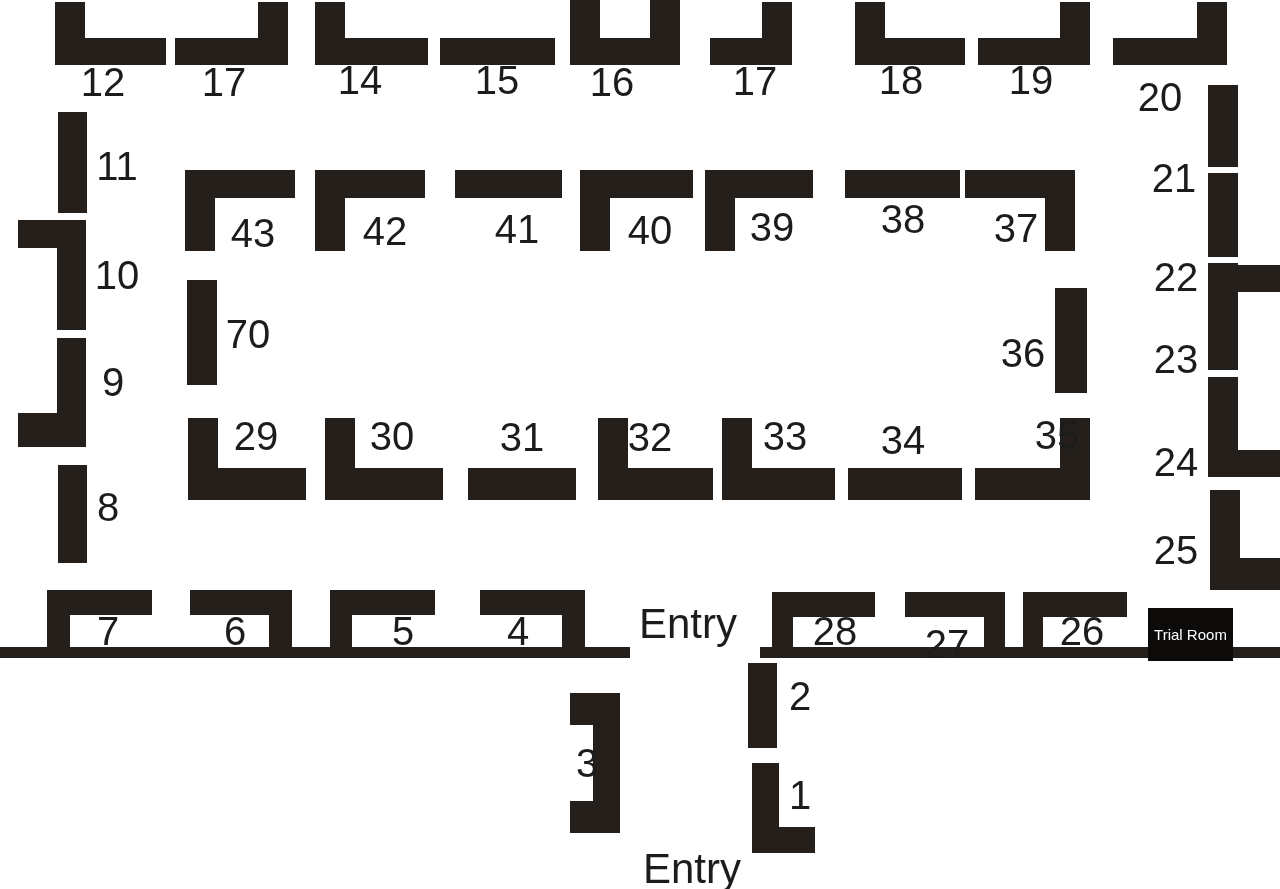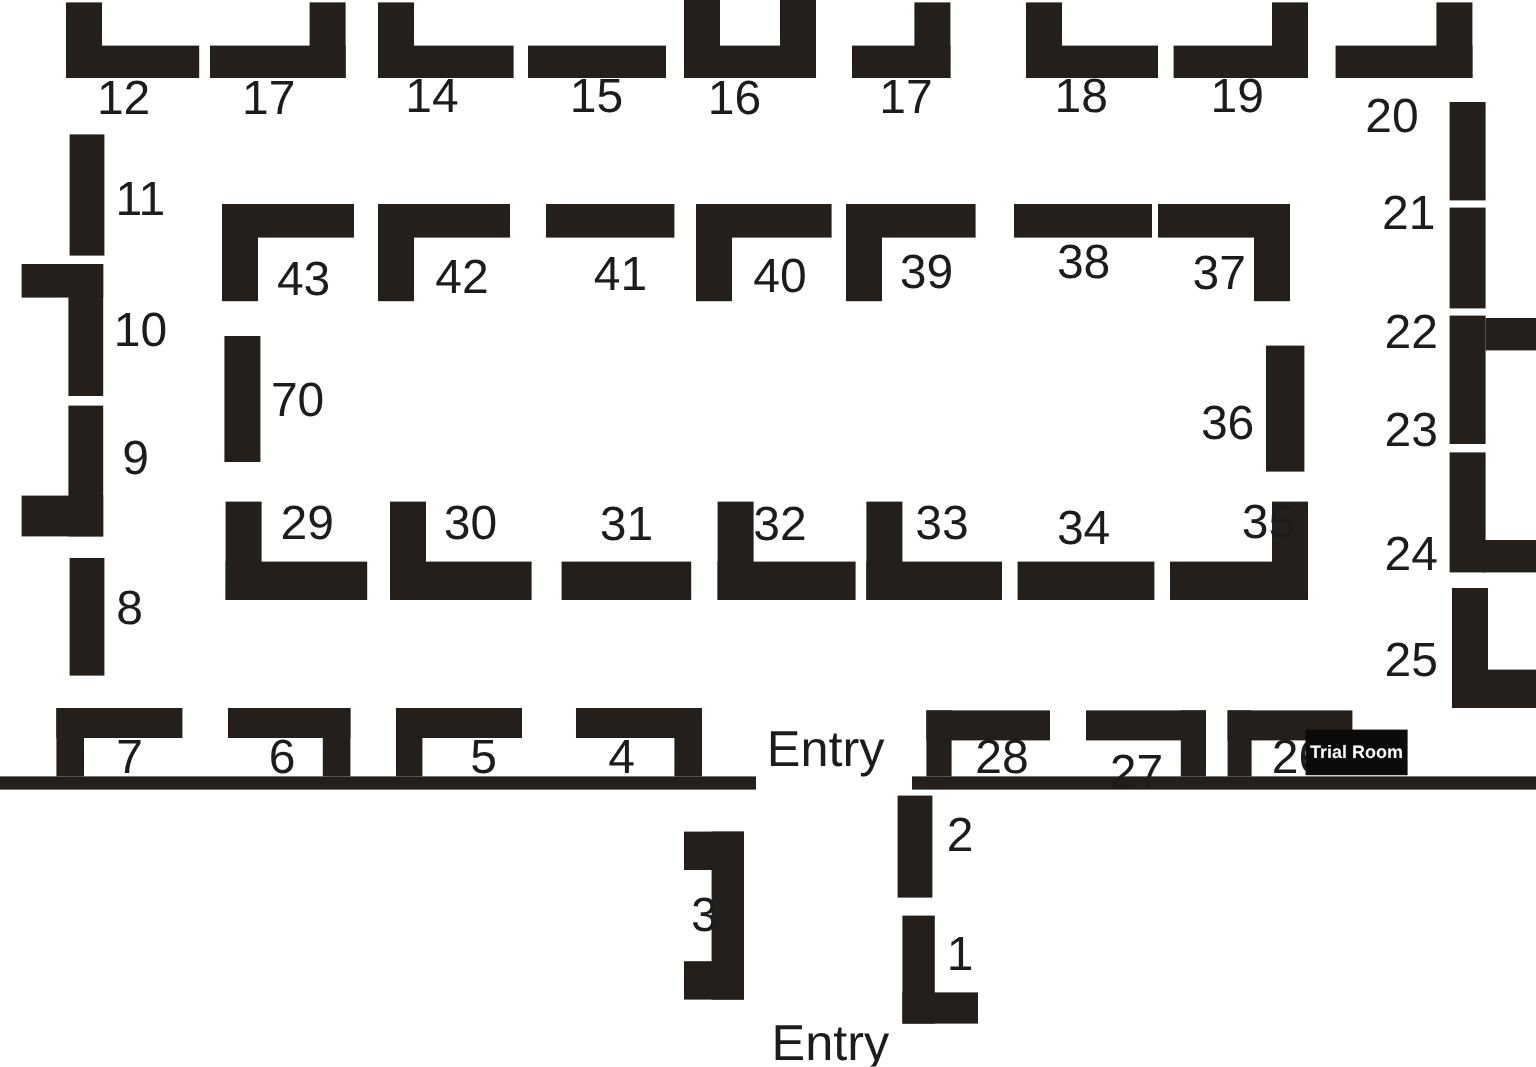--- a/index.html
+++ b/index.html
@@ -175,16 +175,16 @@
       <div class="bar" style="left: 315px; top: 170px; width: 110px; height: 28px;"></div>
       <div class="num" style="left: 385px; top: 231px;">42</div>
       <div class="bar" style="left: 185px; top: 170px; width: 30px; height: 81px;"></div>
       <div class="bar" style="left: 185px; top: 170px; width: 110px; height: 28px;"></div>
       <div class="num" style="left: 253px; top: 233px;">43</div>
       <div class="bar" style="left: 187px; top: 280px; width: 30px; height: 105px;"></div>
       <div class="num" style="left: 248px; top: 334px;">70</div>
     </div>
   <div class="big-text entry-top">Entry</div>
   <div class="big-text entry-bottom">Entry</div>
-  <div class="trial-room" style="left: 1088px; top: 608px; width: 85px; height: 38px; font-weight: bold;">
+  <div class="trial-room" style="left: 1148px; top: 608px; width: 85px; height: 53px;">
     <span>Trial Room</span>
   </div>
 </div>
 
 </body></html>

